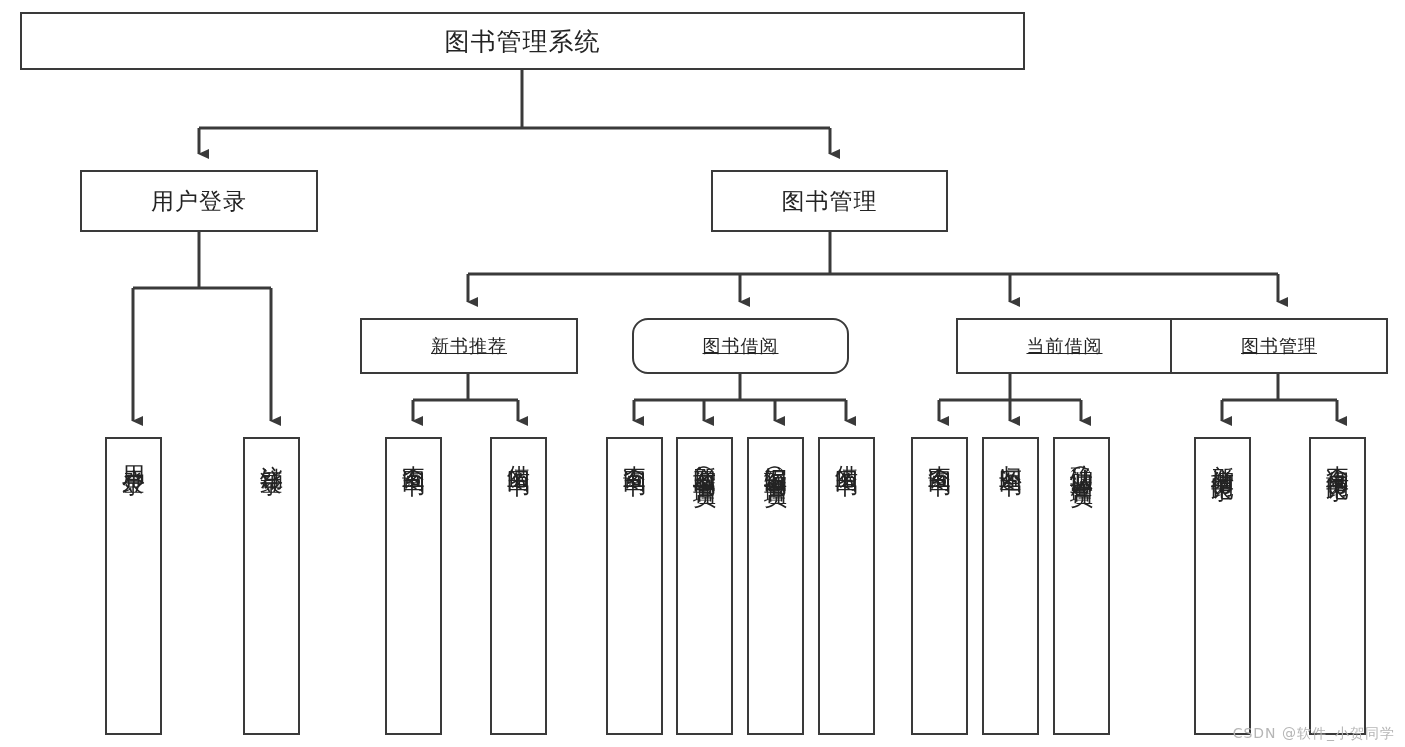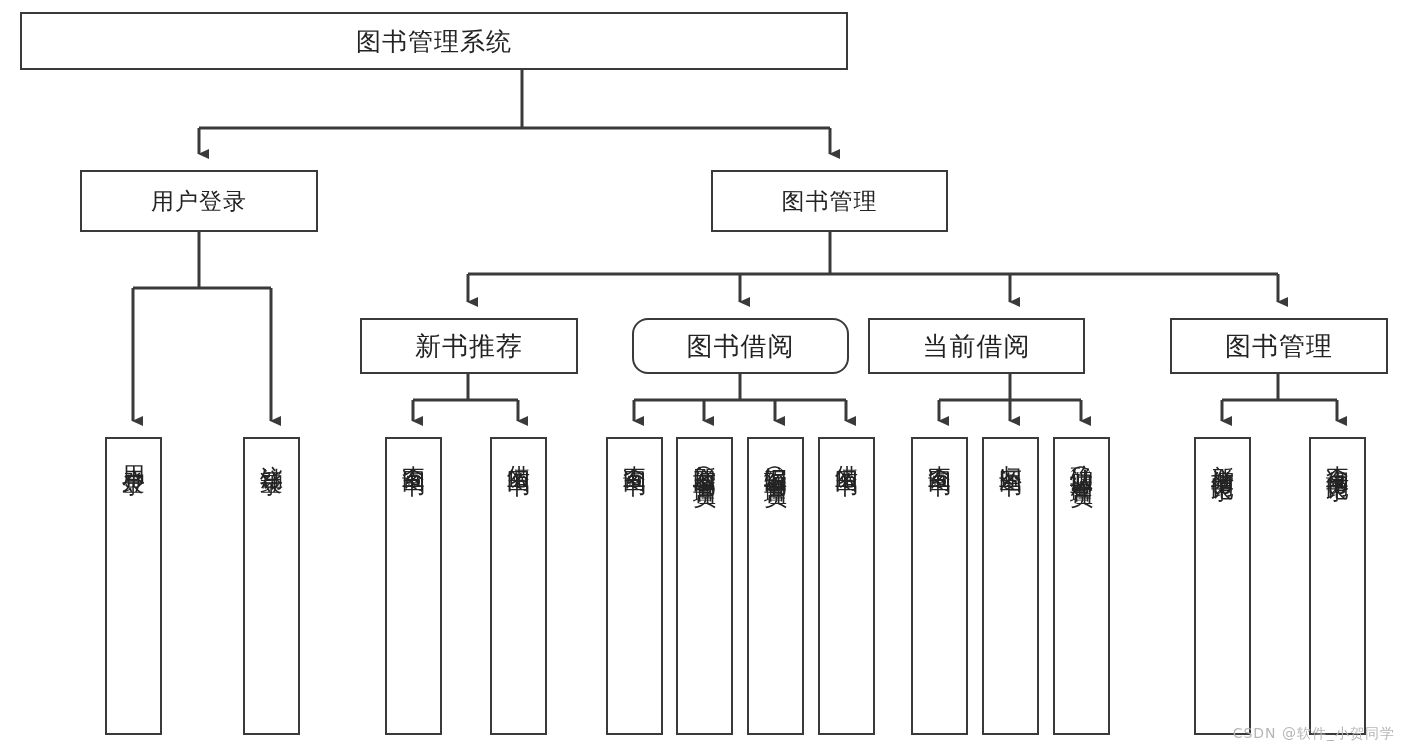--- a/index.html
+++ b/index.html
@@ -27,35 +27,35 @@
     color:#222222;
   }
   .node .lbl{
     display:block;
     text-align:center;
     white-space:nowrap;
     color:#232323;
   }
 
   
-  .node.root{left:20px;top:12px;width:828px;height:58px;}
+  .node.root{left:20px;top:12px;width:1005px;height:58px;}
   .node.root .lbl{font-size:25px;letter-spacing:1px;}
 
   
   .node.lvl2{height:62px;}
   .node.lvl2 .lbl{font-size:23px;letter-spacing:1px;}
   .node.n-login{left:80px;top:170px;width:238px;}
   .node.n-books{left:711px;top:170px;width:237px;justify-content:center;}
 
   
   .node.lvl3{top:318px;height:56px;}
-  .node.lvl3 .lbl{font-size:26px;letter-spacing:1px;}
+  .node.lvl3 .lbl{font-size:18px;letter-spacing:1px;text-decoration:underline;}
   .node.n-newbook{left:360px;width:218px;}
   .node.n-borrow{left:632px;width:217px;border-radius:16px;}
-  .node.n-current{left:868px;width:217px;}
+  .node.n-current{left:956px;width:217px;}
   .node.n-record{left:1170px;width:218px;}
 
   
   .node.leaf{
     top:437px;height:298px;width:57px;
     align-items:flex-start;
     padding-top:8px;
   }
   .node.leaf .lbl{
     writing-mode:vertical-rl;

